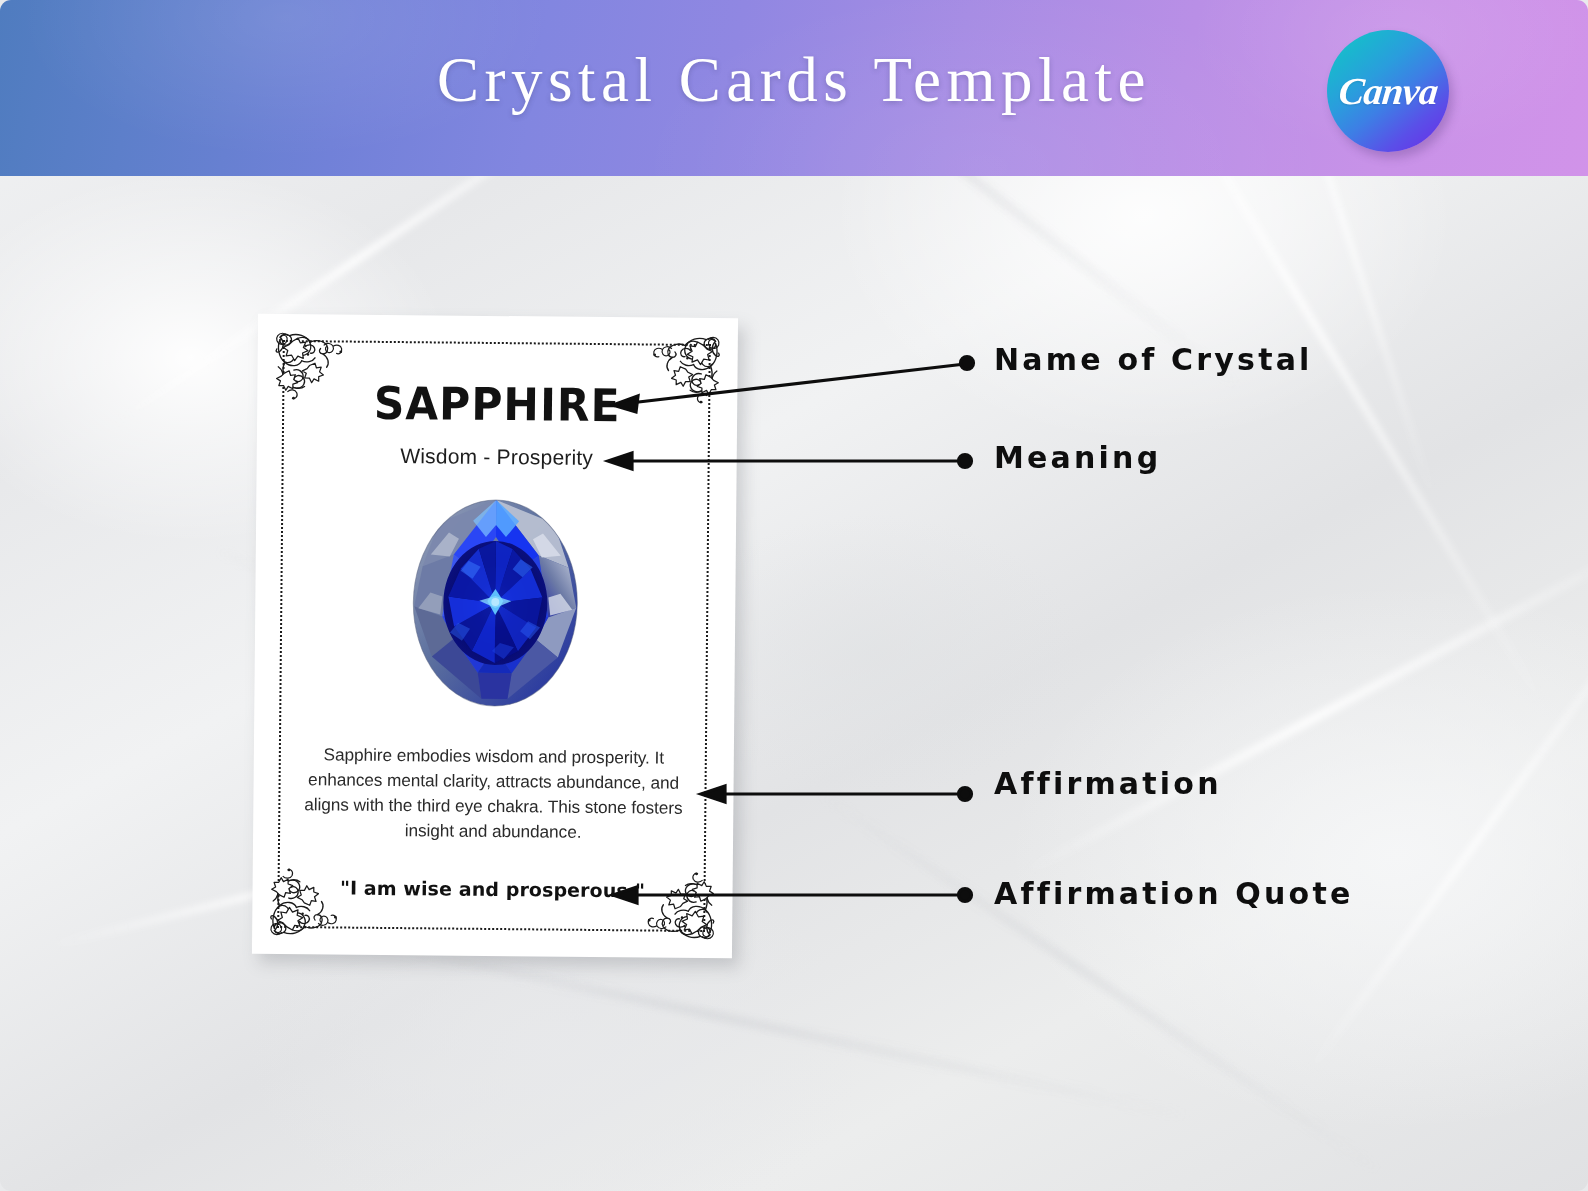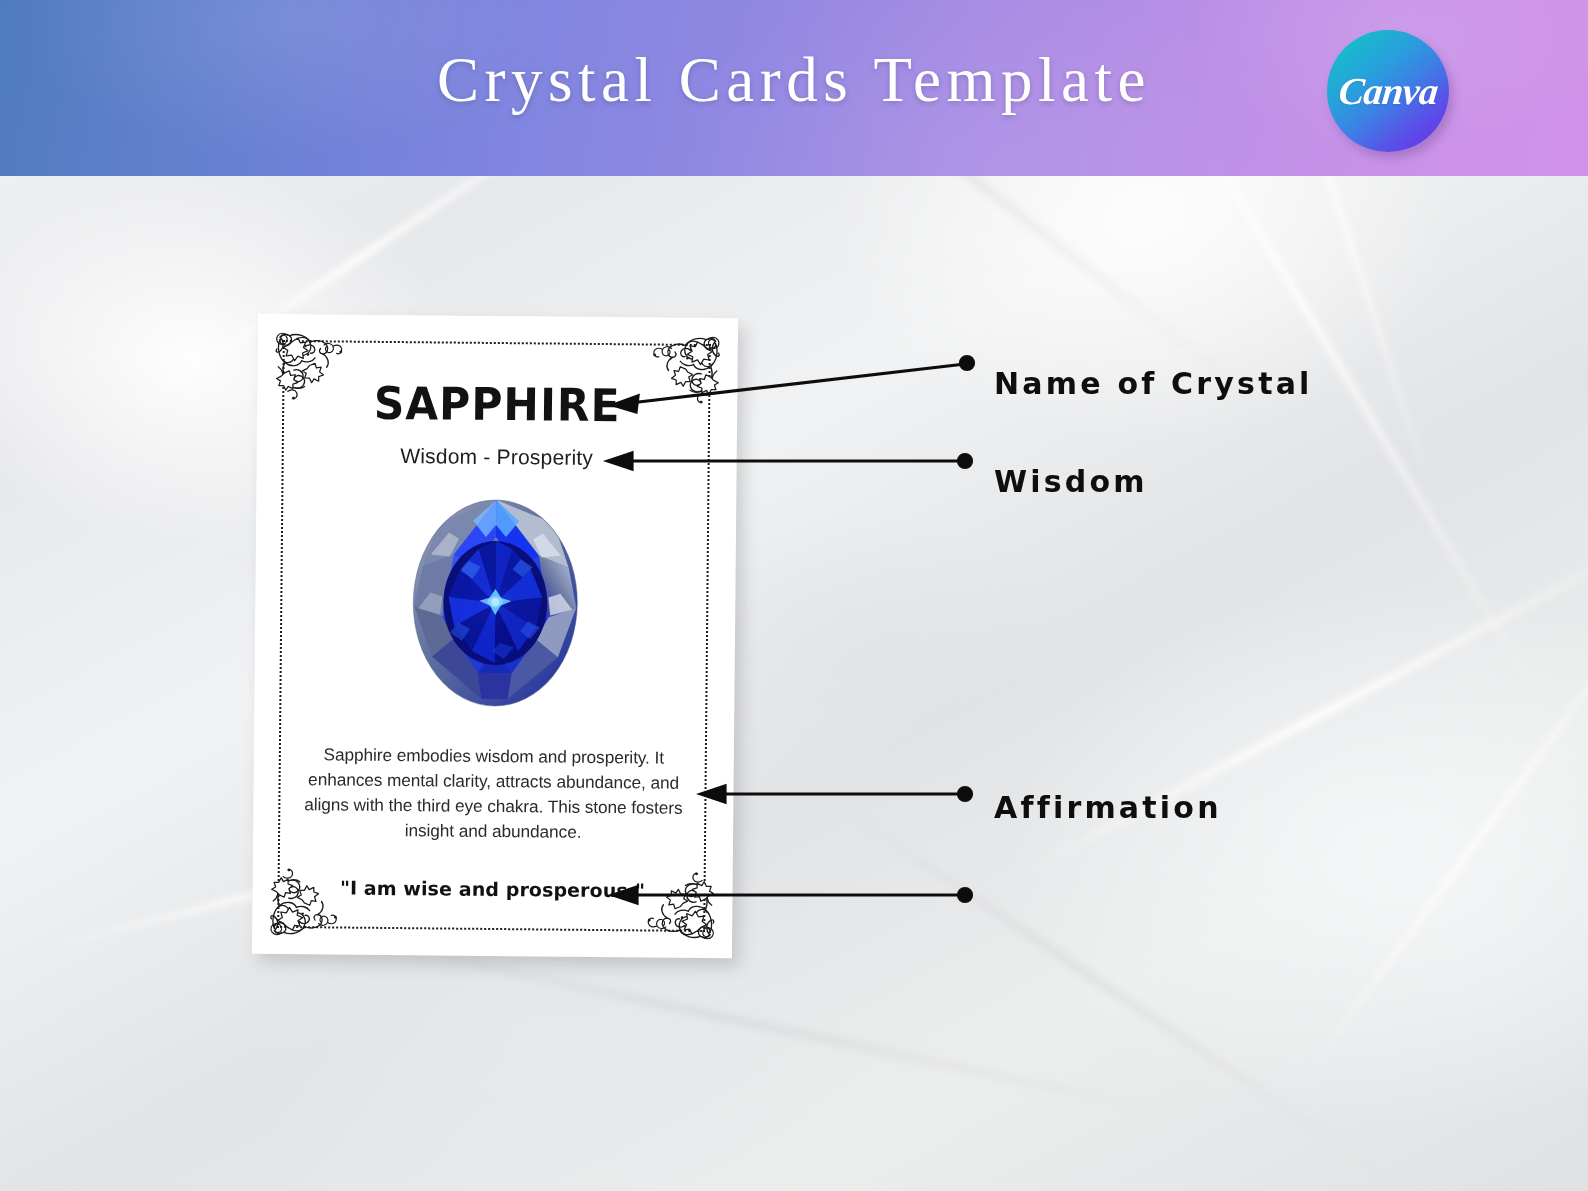--- a/index.html
+++ b/index.html
@@ -12,20 +12,21 @@
     overflow: hidden;
     font-family: "Liberation Sans", sans-serif;
     background: #e9eaec;
   }
 
   #stage {
     position: relative;
     width: 1588px;
     height: 1191px;
     overflow: hidden;
+    border-radius: 11px;
   }
 
   
   .marble-bg {
     position: absolute;
     left: 0; top: 0;
     width: 1588px; height: 1191px;
     background:
       radial-gradient(ellipse 420px 300px at 12% 30%, rgba(255,255,255,0.95) 0%, rgba(255,255,255,0) 62%),
       radial-gradient(ellipse 520px 380px at 72% 18%, rgba(255,255,255,0.85) 0%, rgba(255,255,255,0) 60%),
@@ -219,21 +220,20 @@
 
   
   .annotation-label {
     position: absolute;
     font-family: "DejaVu Sans", "Liberation Sans", sans-serif;
     font-weight: bold;
     font-size: 30px;
     letter-spacing: 3.2px;
     color: #0e0e0e;
     white-space: nowrap;
-    margin-top: 24px;
   }
   .ann-1 { left: 994px; top: 342px; }
   .ann-2 { left: 994px; top: 440px; }
   .ann-3 { left: 994px; top: 766px; }
   .ann-4 { left: 994px; top: 876px; }
 
   .leader-svg {
     position: absolute;
     left: 0; top: 0;
     width: 1588px; height: 1191px;
@@ -524,16 +524,17 @@
       <polygon points="701,794 725,786 725,802"></polygon>
       <circle cx="965" cy="794" r="6.5"></circle>
 
       <line x1="630" y1="895" x2="963" y2="895"></line>
       <polygon points="613,895 637,887 637,903"></polygon>
       <circle cx="965" cy="895" r="6.5"></circle>
     </g>
   </svg>
 
   <div class="annotation-label ann-1">Name of Crystal</div>
-  <div class="annotation-label ann-2">Wisdom</div>
+  <div class="annotation-label ann-2">Meaning</div>
   <div class="annotation-label ann-3">Affirmation</div>
+  <div class="annotation-label ann-4">Affirmation Quote</div>
 
 </div>
 
 </body></html>

